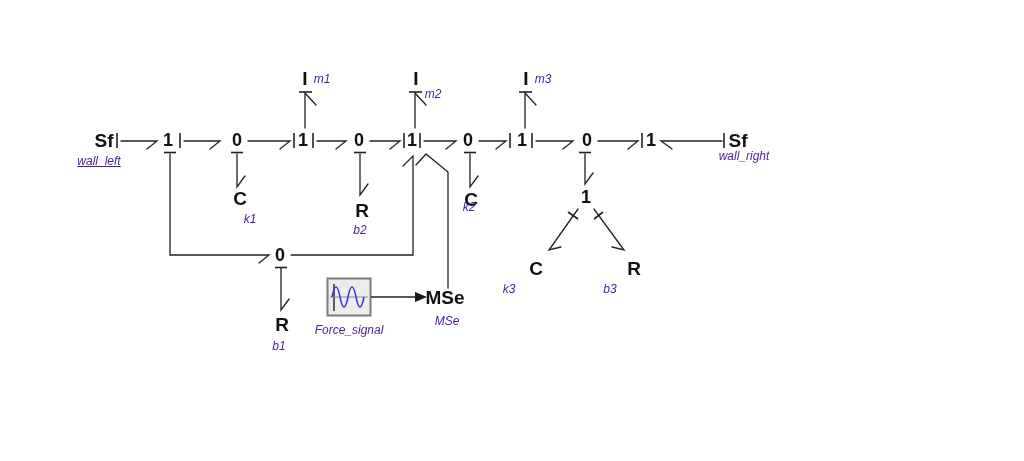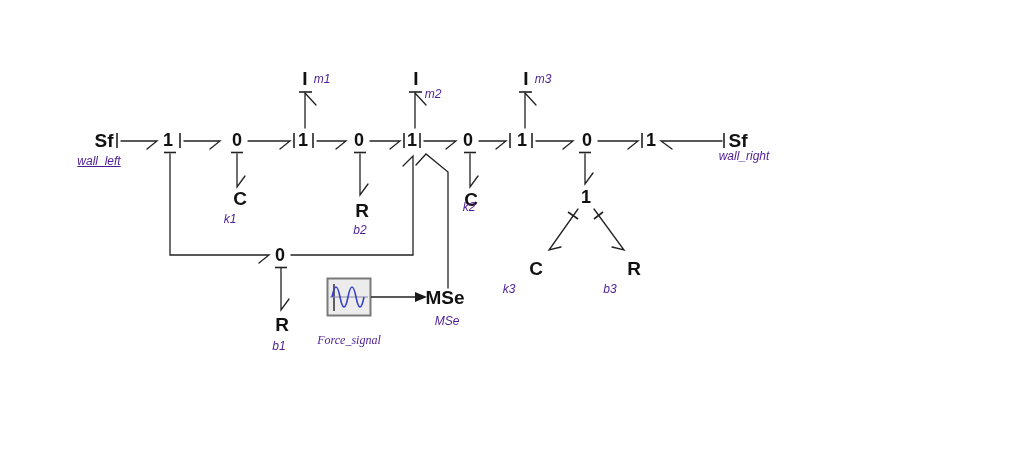--- a/index.html
+++ b/index.html
@@ -100,33 +100,33 @@
   <div class="lbl param" style="left:744px;top:156px;font-style:italic;">wall_right</div>
 
   <div class="lbl el" style="left:305px;top:78px;">I</div>
   <div class="lbl param" style="left:322px;top:79px;">m1</div>
   <div class="lbl el" style="left:416px;top:78px;">I</div>
   <div class="lbl param" style="left:433px;top:94px;">m2</div>
   <div class="lbl el" style="left:526px;top:78px;">I</div>
   <div class="lbl param" style="left:543px;top:79px;font-style:italic;">m3</div>
 
   <div class="lbl el" style="left:240px;top:198px;">C</div>
-  <div class="lbl param" style="left:230px;top:219px;">k1</div>
+  <div class="lbl param" style="left:250px;top:219px;">k1</div>
   <div class="lbl el" style="left:362px;top:210px;">R</div>
   <div class="lbl param" style="left:360px;top:230px;text-align:right;">b2</div>
   <div class="lbl el" style="left:471px;top:199px;">C</div>
   <div class="lbl param" style="left:469px;top:207px;">k2</div>
 
   <div class="lbl jn" style="left:586px;top:197px;">1</div>
   <div class="lbl el" style="left:536px;top:268px;">C</div>
   <div class="lbl param" style="left:509px;top:289px;">k3</div>
   <div class="lbl el" style="left:634px;top:268px;">R</div>
   <div class="lbl param" style="left:610px;top:289px;">b3</div>
 
   <div class="lbl jn" style="left:280px;top:255px;">0</div>
   <div class="lbl el" style="left:282px;top:324px;">R</div>
   <div class="lbl param" style="left:279px;top:346px;">b1</div>
 
   <div class="lbl el" style="left:445px;top:297px;">MSe</div>
   <div class="lbl param" style="left:447px;top:321px;">MSe</div>
-  <div class="lbl param" style="left:349px;top:340px;font-family:Liberation Serif, serif;">Force_signal</div>
+  <div class="lbl param" style="left:349px;top:330px;">Force_signal</div>
 
 </div>
 
 </body></html>

